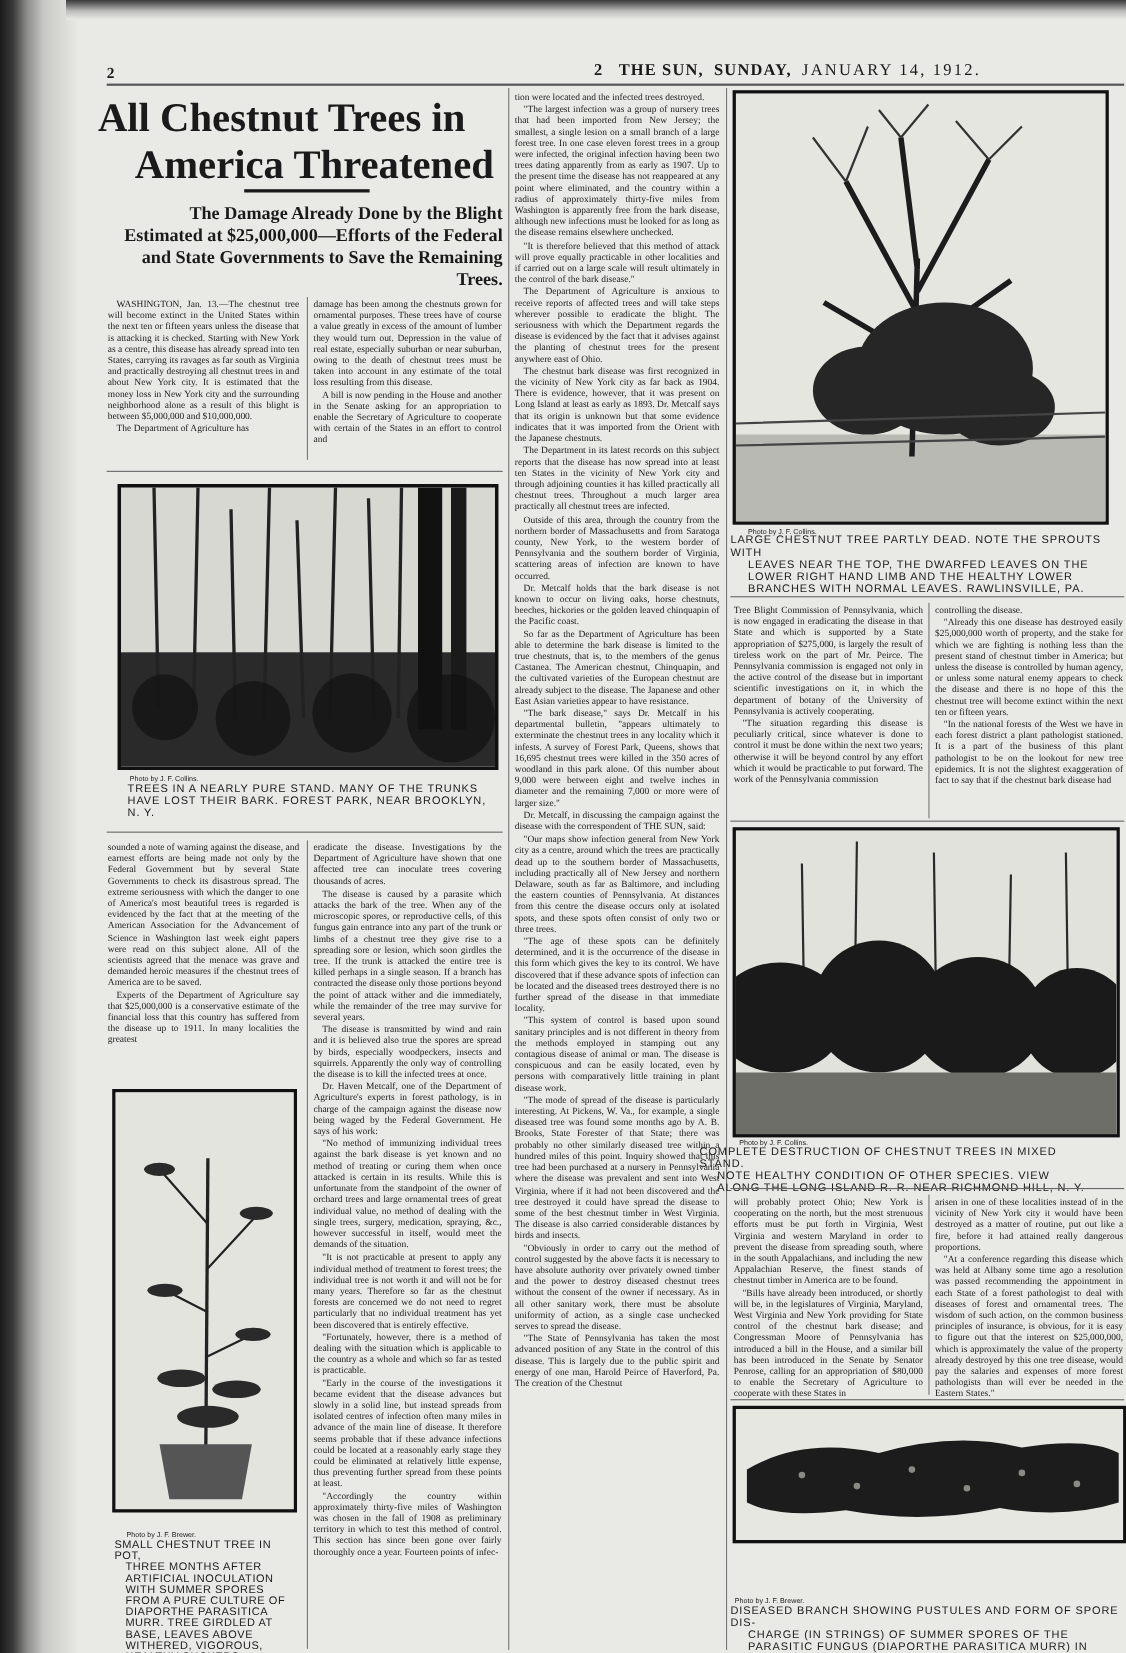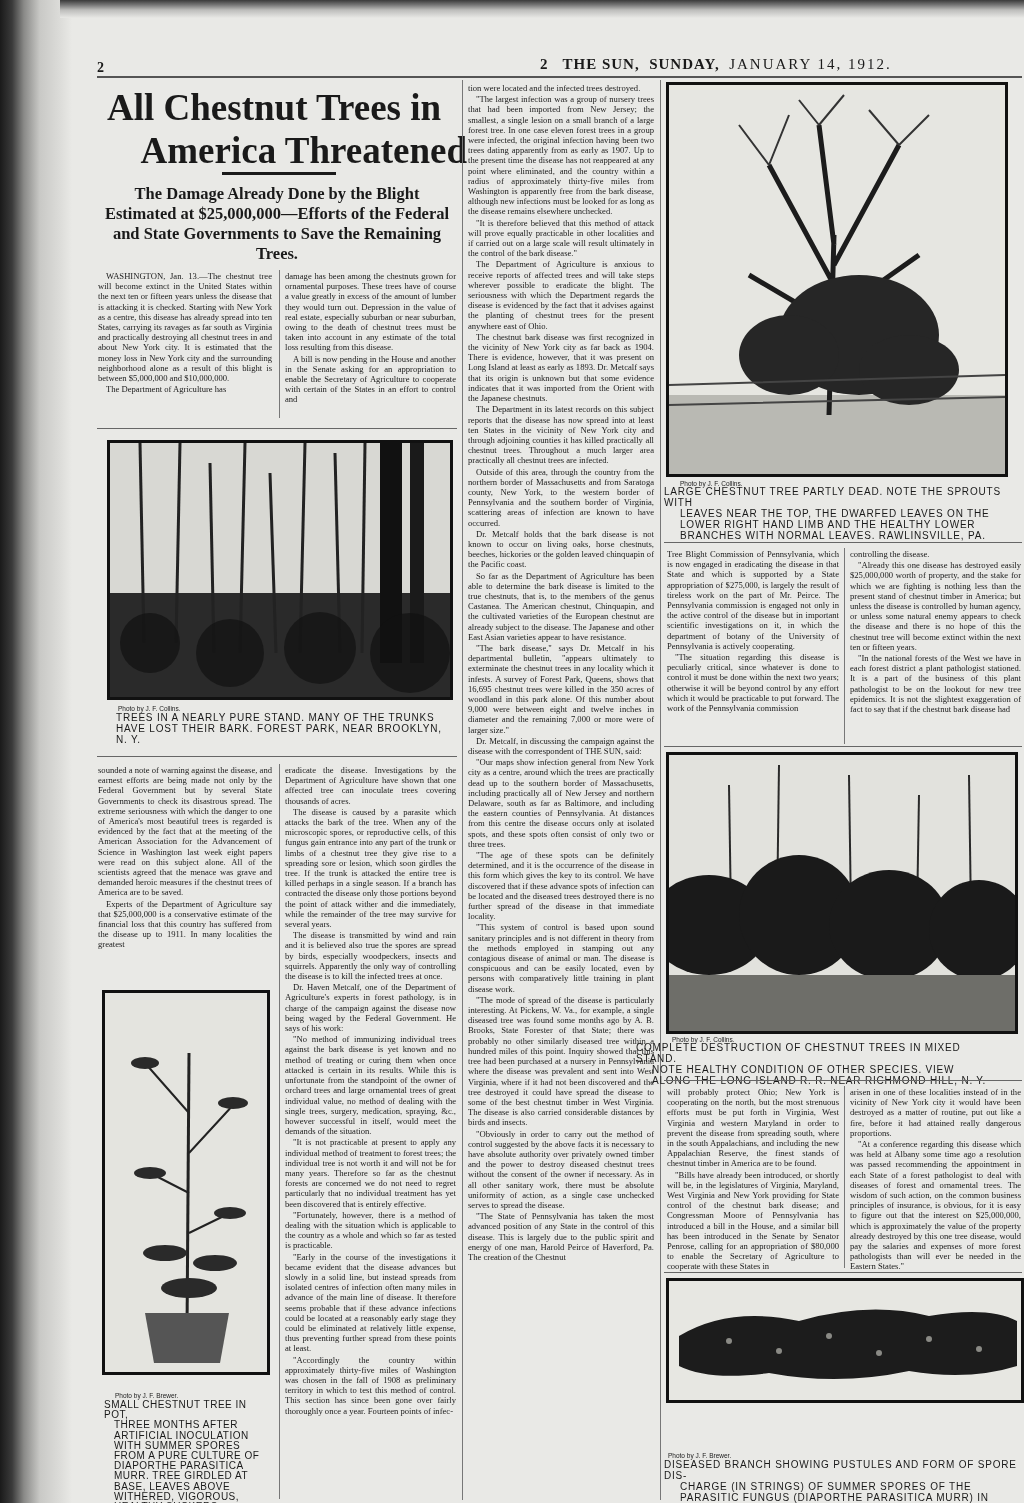--- a/index.html
+++ b/index.html
@@ -22,29 +22,29 @@
 
   .folio-mark { position: absolute; left: 97px; top: 60px; font-size: 14px; font-weight: bold; }
   .masthead {
     position: absolute; left: 540px; top: 56px; font-size: 15px; letter-spacing: 1px;
     font-weight: bold;
   }
   .masthead .date { font-weight: normal; letter-spacing: 2px; }
   .rule-top { position: absolute; left: 97px; top: 76px; width: 925px; height: 2px; background: #555; }
 
   .headline {
-    position: absolute; left: 107px; top: 86px; width: 360px;
+    position: absolute; left: 89px; top: 86px; width: 360px;
     font-size: 37px; font-weight: bold; line-height: 43px; font-family: Liberation Serif, serif;
   }
   .headline .l1 { display: block; }
   .headline .l2 { display: block; text-align: right; }
   .head-rule { position: absolute; left: 222px; top: 172px; width: 114px; height: 3px; background: #1a1a1a; }
   .deck {
     position: absolute; left: 97px; top: 184px; width: 360px;
-    font-size: 16.5px; font-weight: bold; line-height: 20px; text-align: center;
+    font-size: 16.5px; font-weight: bold; line-height: 20px; text-align: right;
   }
 
   .col { position: absolute; font-size: 8.6px; line-height: 10.2px; text-align: justify; }
   .col p { margin: 1px; text-indent: 8px; }
   .col p.noind { text-indent: 0; }
   .vrule { position: absolute; width: 1px; background: #777; }
   .hrule { position: absolute; height: 1px; background: #666; }
 
   .photo { position: absolute; border: 3px solid #111; box-sizing: border-box; overflow: hidden; }
   .credit { position: absolute; font-size: 6.5px; font-family: "Liberation Sans", sans-serif; }

